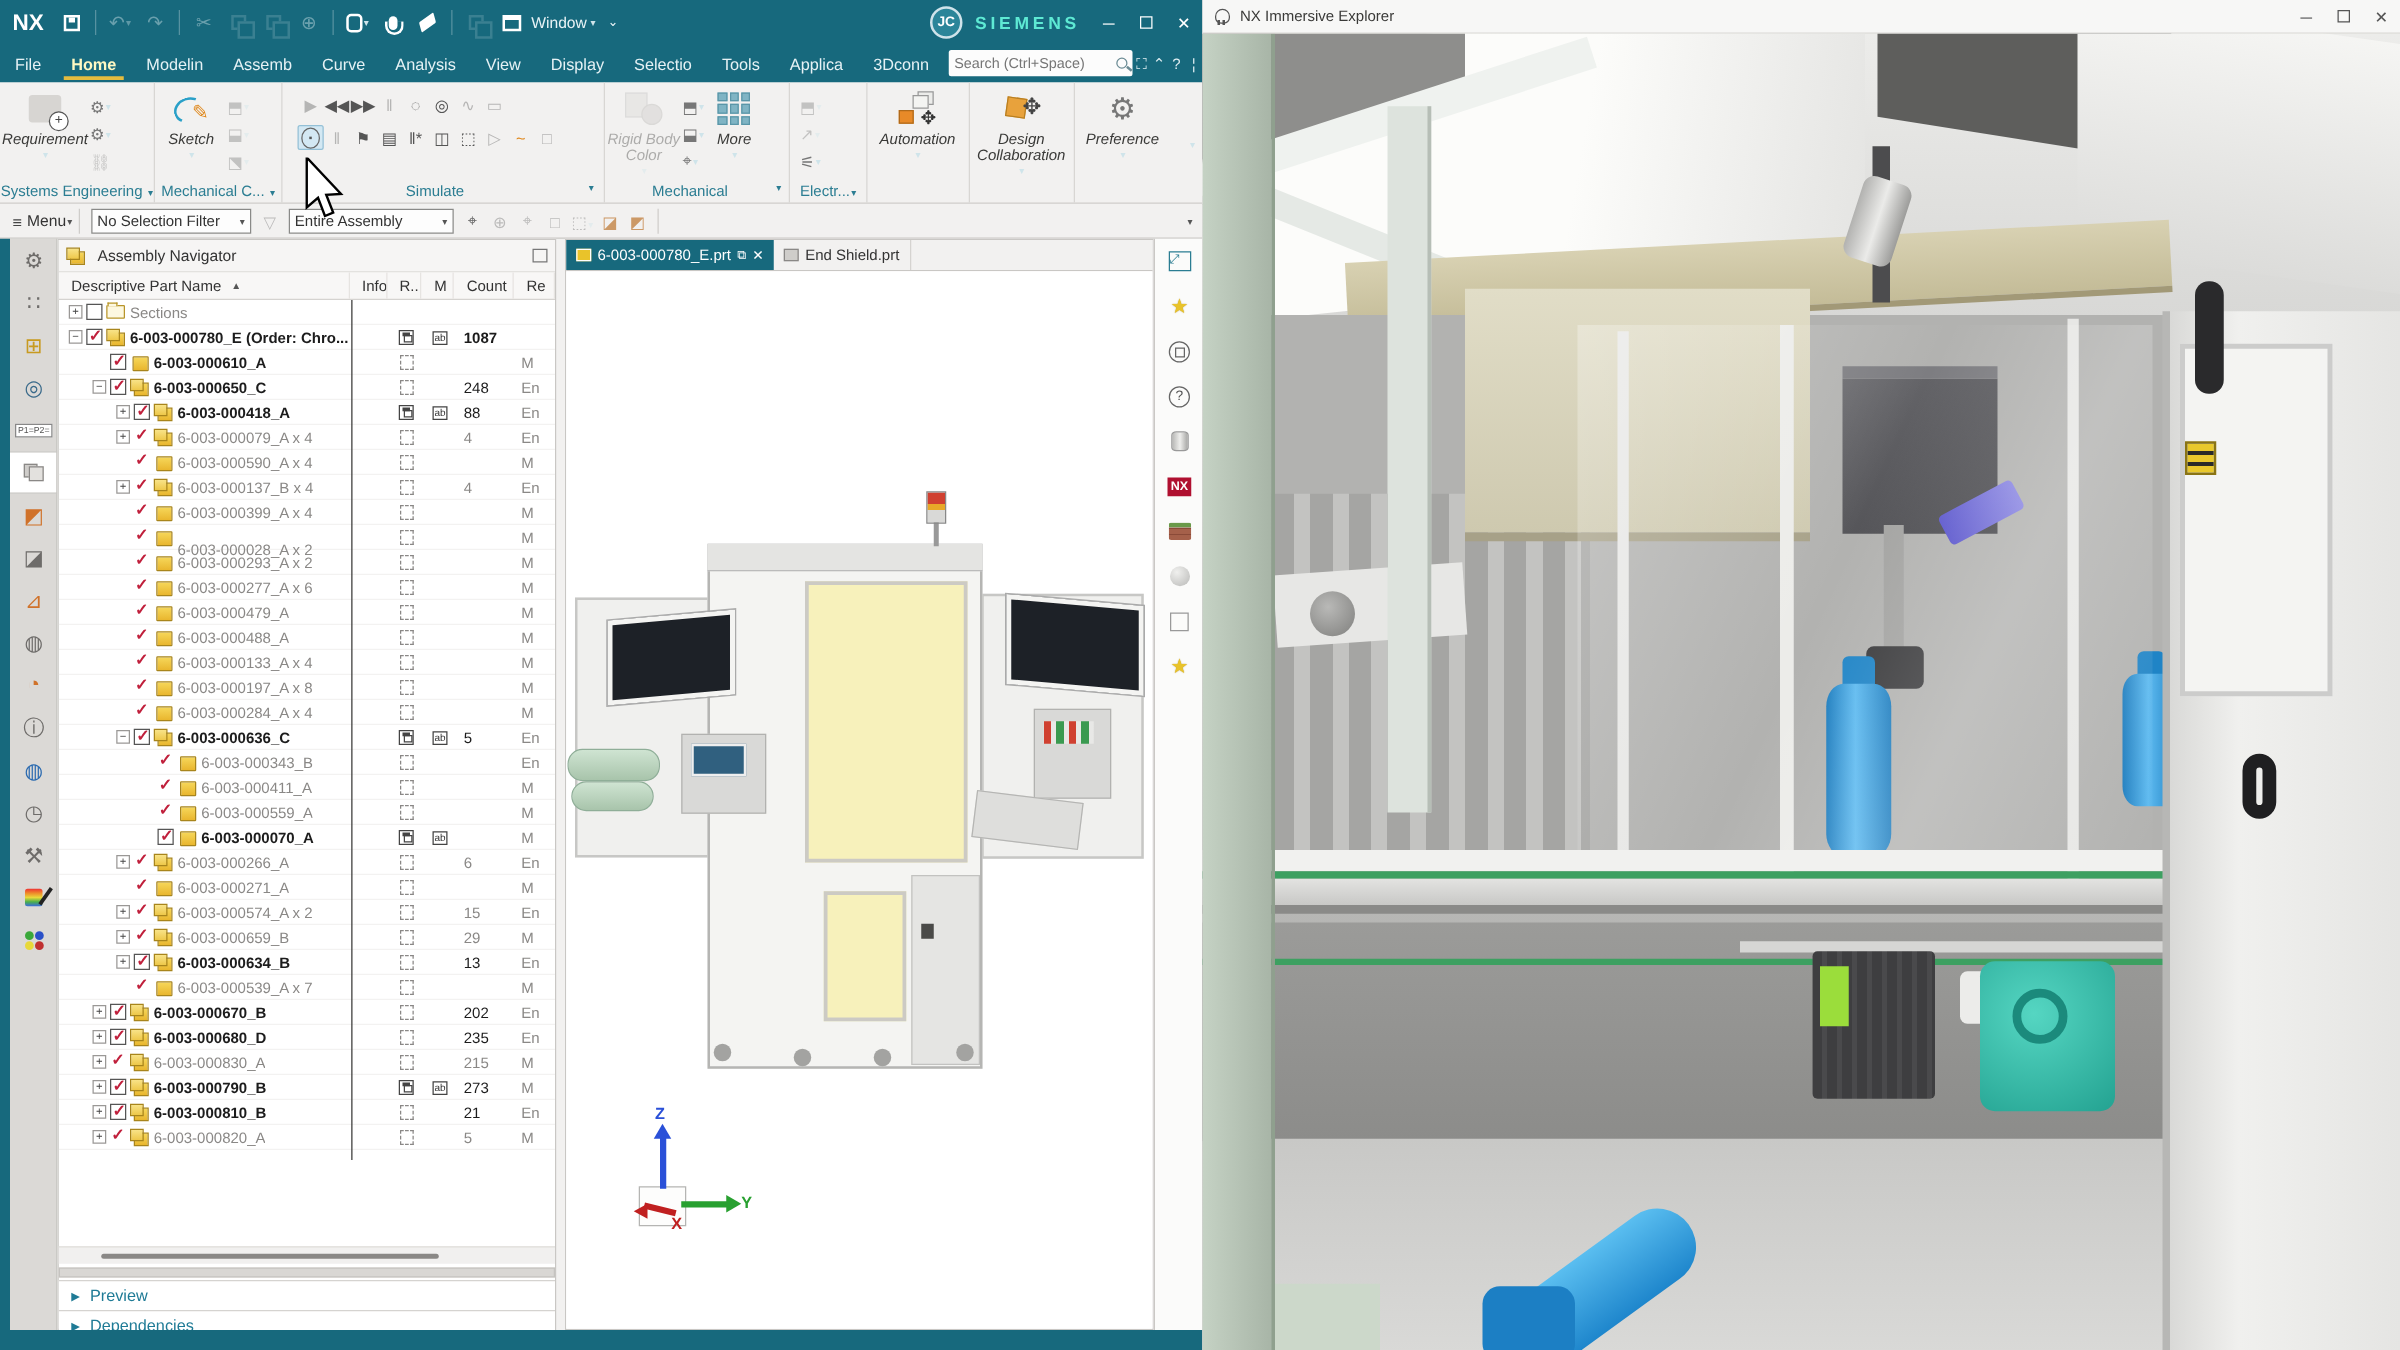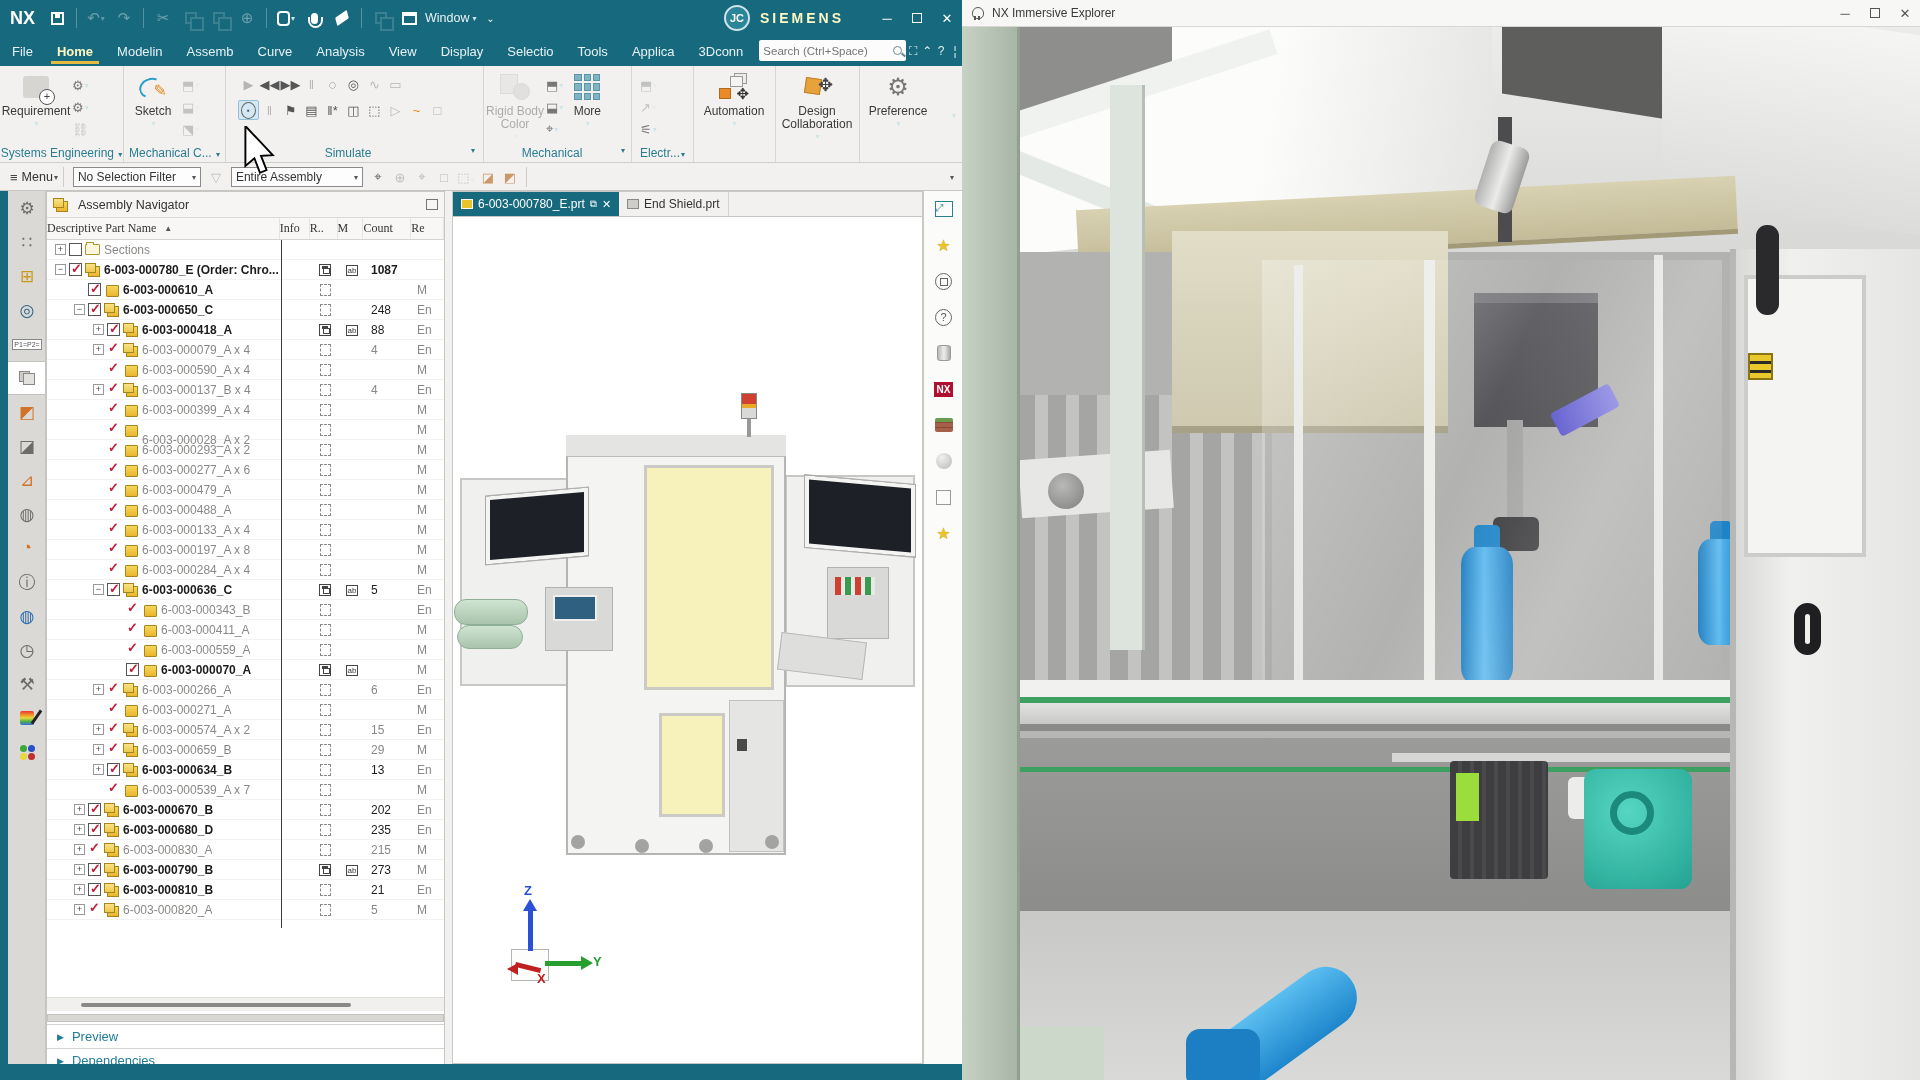--- a/index.html
+++ b/index.html
@@ -23,21 +23,21 @@
   .w-window { width:15px; height:13px; border:2px solid #fff; border-top:4px solid #fff; }
   .w-tablet { width:13px; height:15px; border:2px solid #fff; border-radius:4px; position:relative; }
   .w-mic { width:7px; height:11px; background:#fff; border-radius:4px; position:relative; }
   .w-mic:after { content:""; position:absolute; left:-3px; top:4px; width:11px; height:9px;
                  border:2px solid #fff; border-top:none; border-radius:0 0 8px 8px; }
   .w-brush { width:14px; height:8px; background:#fff; transform:rotate(-35deg) skewX(-20deg); border-radius:1px; }
   #nx-title { position:absolute; left:0; right:0; text-align:center; font-size:13px; color:#f4fafc; pointer-events:none; }
   #tb-right { margin-left:auto; display:flex; align-items:center; z-index:2; }
   #avatar { width:26px; height:26px; border-radius:50%; background:#2b8599; border:2px solid #cfe3ea;
             display:flex; align-items:center; justify-content:center; font-size:11px; font-weight:bold; color:#fff; margin-right:10px; }
-  #brand { font-size:14px; font-weight:bold; letter-spacing:3px; color:#fef9c3; margin-right:28px; }
+  #brand { font-size:14px; font-weight:bold; letter-spacing:3px; color:#5eead4; margin-right:8px; }
   .winbtn { width:30px; height:26px; display:inline-flex; align-items:center; justify-content:center; font-size:13px; color:#fff; }
   .w-max { width:10px; height:10px; border:1.5px solid #fff; display:inline-block; }
 
   
   #nx-menubar { position:absolute; left:0; top:36px; width:100%; height:30px; background:#17697d;
                 display:flex; align-items:stretch; color:#e6f2f5; }
   .menu-item { display:flex; align-items:center; padding:0 12px; font-size:13px; position:relative; }
   .menu-item.active { color:#fef9c3; font-weight:bold; }
   .menu-item.active:after { content:""; position:absolute; left:6px; right:6px; bottom:2px; height:3px; background:#e5bc3f; }
   #searchbox { margin-left:4px; margin-top:4px; width:158px; height:21px; background:#fcfcfc; border-radius:2px;
@@ -47,21 +47,21 @@
   .mag:after { content:""; position:absolute; left:7px; top:7px; width:5px; height:1.8px; background:#6b8b94; transform:rotate(40deg); }
   .mb-ico { display:flex; align-items:center; justify-content:center; width:22px; color:#dcecf0; font-size:12px; }
 
   
   #ribbon { position:absolute; left:0; top:66px; width:100%; height:97px; background:#f2f1f0; border-bottom:1px solid #cfcdca; display:flex; }
   .grp { position:relative; border-right:1px solid #d8d6d3; height:100%; }
   .grp-label { position:absolute; left:0; right:0; bottom:2px; text-align:center; color:#2b7d92; font-size:12px; white-space:nowrap; }
   .grp-label .dd { color:#2b7d92; }
   .bigbtn { display:inline-flex; flex-direction:column; align-items:center; justify-content:flex-start;
             width:72px; padding-top:6px; text-align:center; font-size:12px; color:#3a3a38; }
-  .bigbtn .lbl { margin-top:3px; line-height:13px; }
+  .bigbtn .lbl { margin-top:3px; line-height:13px;font-style:italic; }
   .bigbtn .dd { margin-top:1px; }
   .bigico { width:30px; height:30px; display:flex; align-items:center; justify-content:center; font-size:24px; }
   .ghosted { opacity:.38; }
   .smallcol { display:flex; flex-direction:column; justify-content:flex-start; padding-top:8px; }
   .smallrow { display:flex; align-items:center; height:22px; font-size:13px; color:#777; }
   .cir { width:17px; height:17px; border:1.3px solid #666; border-radius:50%; display:inline-flex;
          align-items:center; justify-content:center; font-size:8px; color:#555; margin:1px 2px; }
   .sim-ico { width:21px; height:20px; display:inline-flex; align-items:center; justify-content:center; font-size:13px; color:#555; }
   .hl-stop { background:#d3e8f3; border:1px solid #94c0d6; border-radius:2px; }
   .puzzle { width:26px; height:22px; background:#d7d5d2; border-radius:3px; position:relative; }
@@ -128,21 +128,21 @@
              display:flex; align-items:center; justify-content:center; }
   .ic-stopc { width:17px; height:17px; border:1.4px solid #666; border-radius:50%; position:relative; }
   .ic-stopc:after { content:""; position:absolute; left:4px; top:4px; width:6px; height:6px; border:1.4px solid #666; }
 
   
   #navigator { position:absolute; left:46px; top:0; width:399px; height:100%; background:#fff; border:1px solid #c9c7c4; }
   #nav-header { height:26px; display:flex; align-items:center; padding:0 6px; background:#f6f5f4; border-bottom:1px solid #dddbd8; }
   #nav-header .title { font-size:12.5px; color:#333; margin-left:6px; }
   .float-ico { margin-left:auto; width:12px; height:11px; border:1.4px solid #777; }
   #nav-cols { height:22px; display:flex; background:#f8f7f6; border-bottom:1px solid #d5d3d0; position:relative; font-size:12px; color:#333; }
-  .colcell { display:flex; align-items:center; border-right:1px solid #e6e4e1; overflow:hidden; white-space:nowrap;font-family:Liberation Serif, serif; }
+  .colcell { display:flex; align-items:center; padding-left:10px; border-right:1px solid #e6e4e1; overflow:hidden; white-space:nowrap; }
   #tree { position:absolute; top:48px; left:0; right:0; height:688px; overflow:hidden; }
   .trow { position:relative; height:20px; display:flex; align-items:center; border-bottom:1px solid #f3f2f1; font-size:12px; }
   .exp { width:11px; height:11px; border:1px solid #9a9896; background:#fff; font-size:9px; line-height:9px;
          text-align:center; color:#444; margin-right:3px; flex:none; }
   .exp.none { visibility:hidden; }
   .chk { width:13px; height:13px; flex:none; margin-right:3px; position:relative; }
   .chk.boxed { border:1px solid #555; background:#fff; }
   .chk .mark { position:absolute; left:1px; top:-3px; color:#c0203c; font-weight:bold; font-size:13px; }
   .ico-part, .ico-asm { width:15px; height:14px; flex:none; margin-right:4px; position:relative; }
   .ico-part:after { content:""; position:absolute; left:2px; top:2px; width:11px; height:10px;

